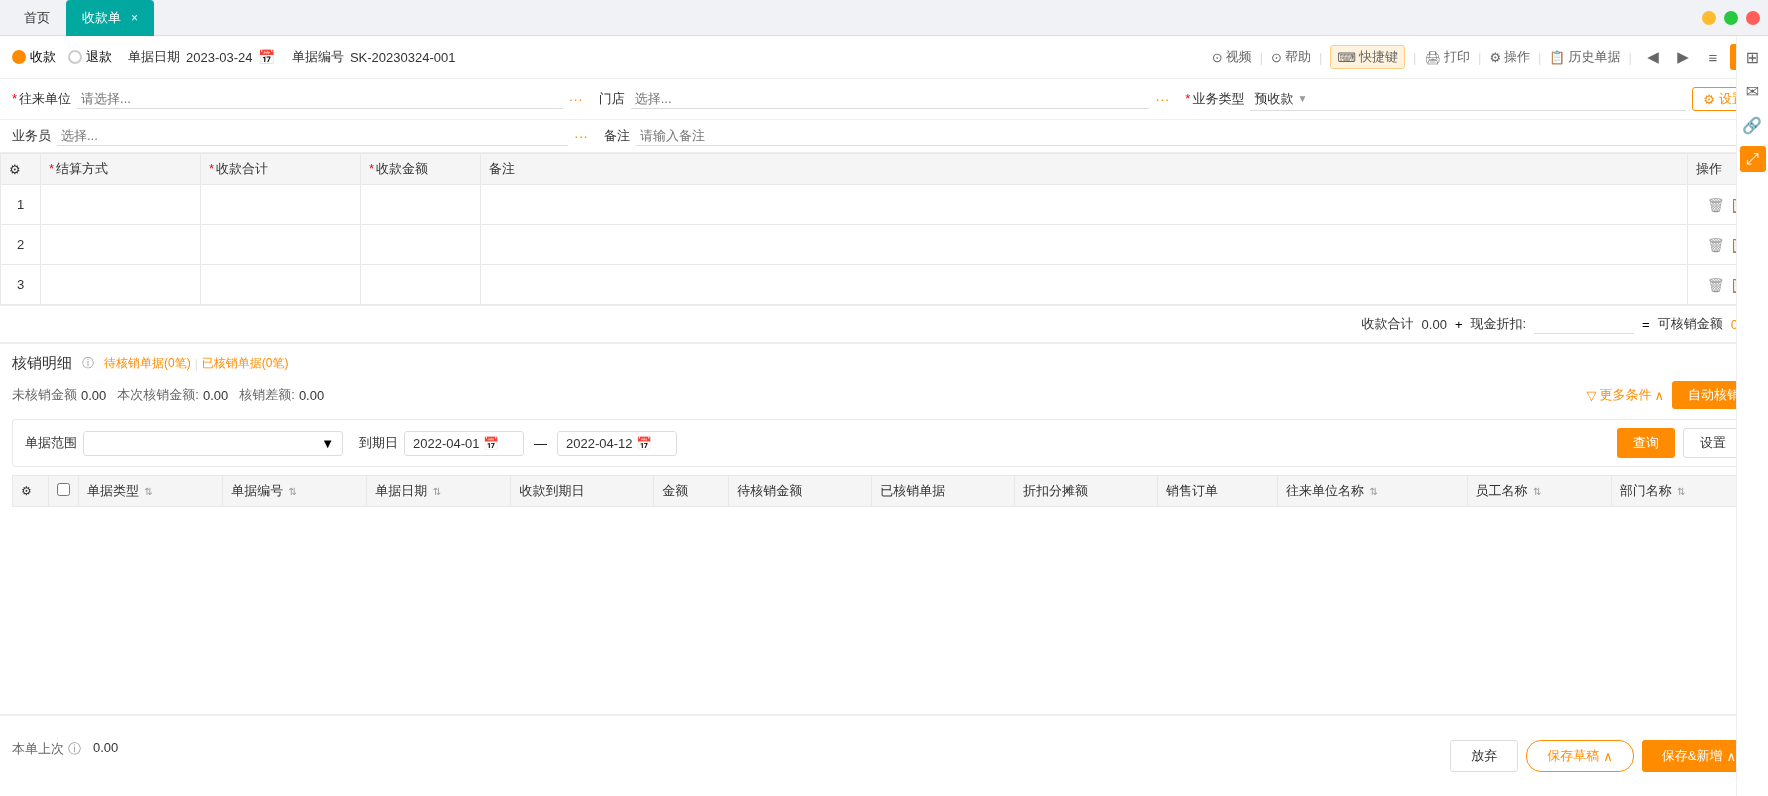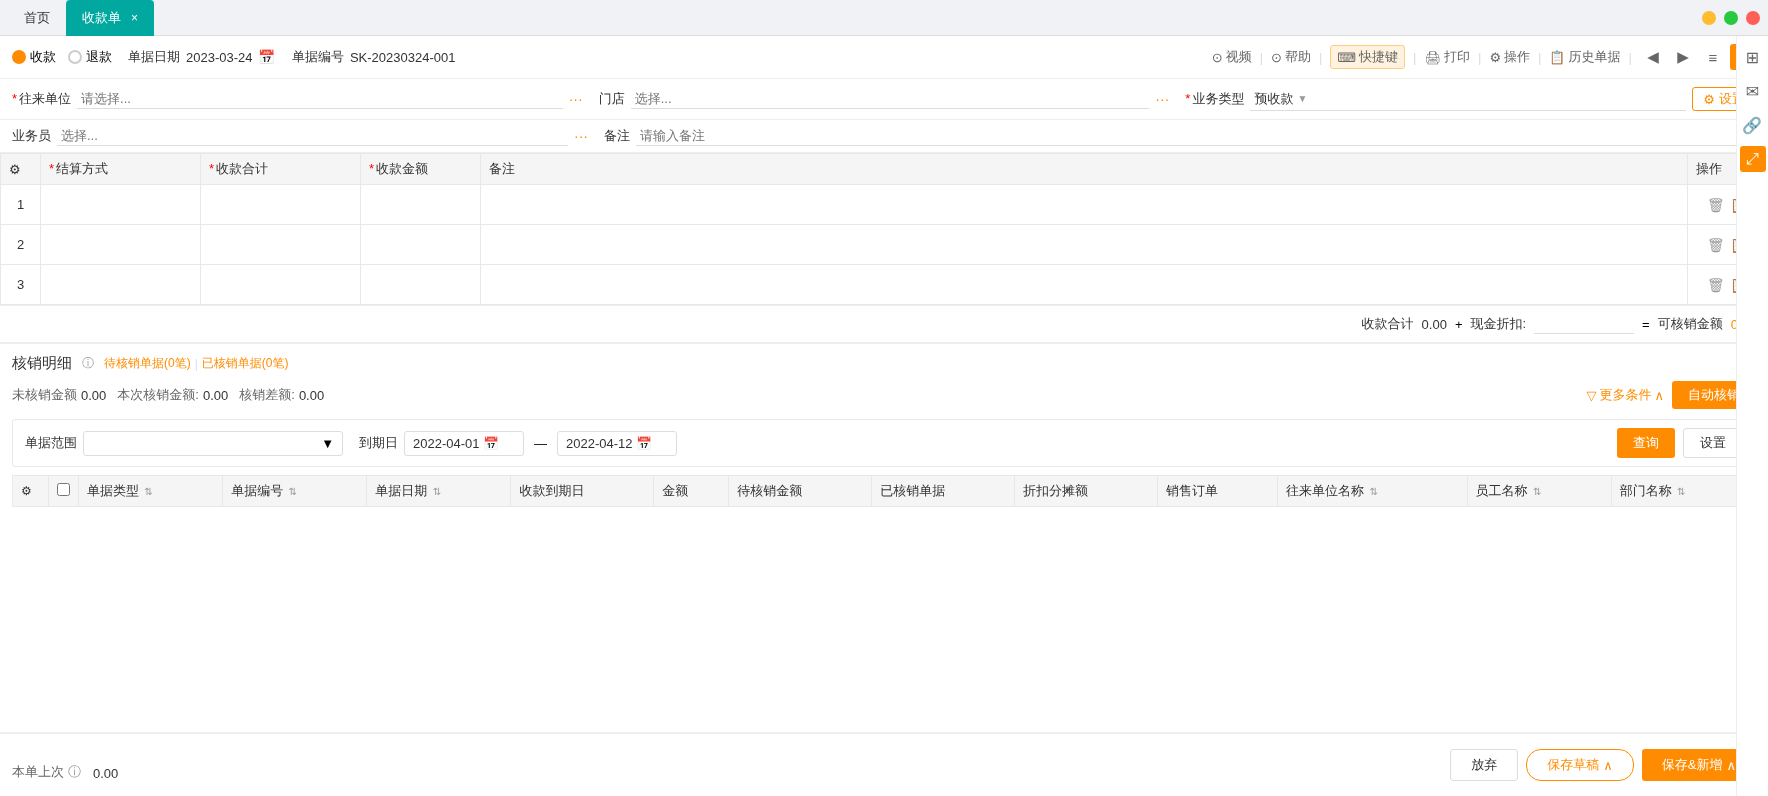--- a/index.html
+++ b/index.html
@@ -177,21 +177,21 @@
     .bottom-table th {
       background: #f5f5f5; border: 1px solid #e8e8e8; padding: 6px 8px;
       text-align: left; font-weight: normal; color: #333; white-space: nowrap; font-size: 12px;
     }
     .sort-icon { color: #999; font-size: 10px; margin-left: 2px; }
     .checkbox-col { width: 30px; text-align: center; }
     .col-settings { width: 36px; text-align: center; }
 
     
     .footer {
-      display: flex; align-items: flex-end; padding: 15px 12px; border-top: 2px solid #eee;
+      display: flex; align-items: flex-start; padding: 24px 12px; border-top: 2px solid #eee;
       gap: 12px; background: #fff; flex-shrink: 0;
     }
     .footer-label { color: #666; display: flex; align-items: center; gap: 4px; }
     .footer-value { color: #333; font-weight: 500; }
     .footer-actions { margin-left: auto; display: flex; gap: 8px; }
     .btn-discard {
       border: 1px solid #ddd; background: #fff; color: #333; padding: 6px 20px;
       border-radius: 3px; cursor: pointer;
     }
     .btn-draft {

